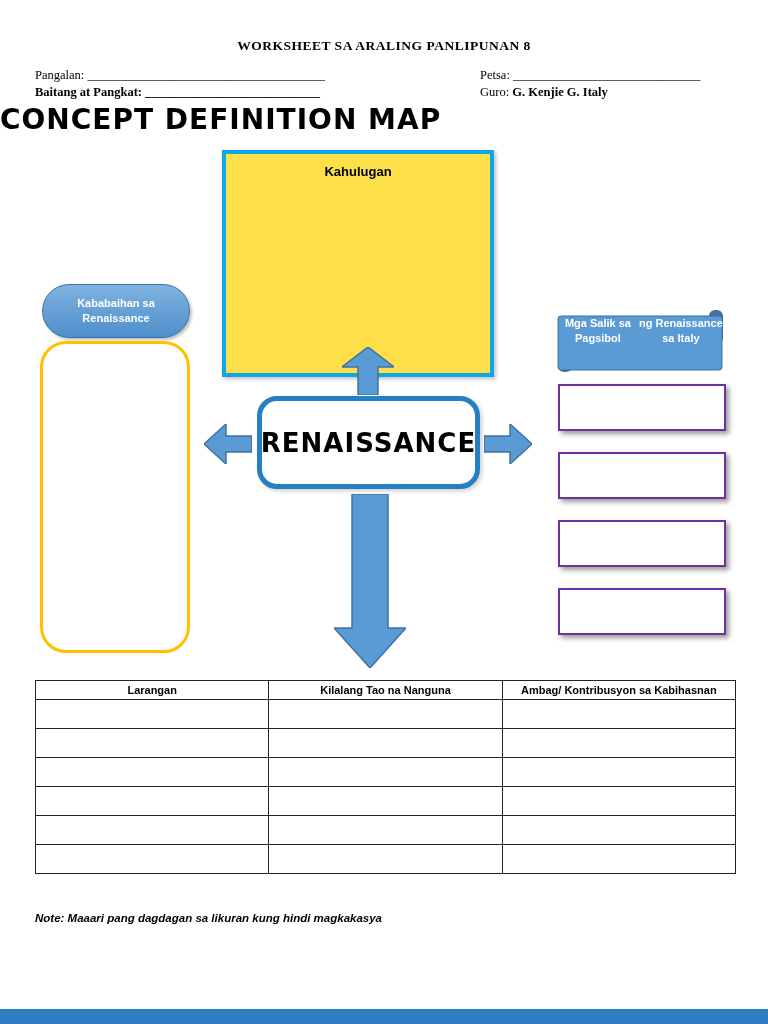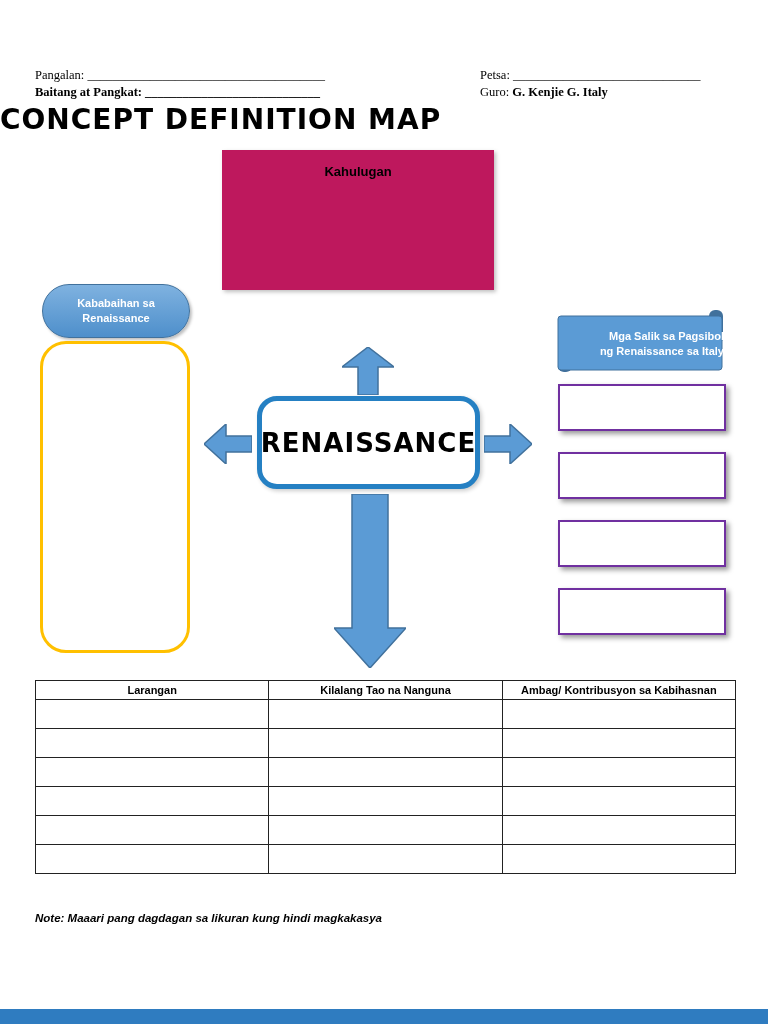--- a/index.html
+++ b/index.html
@@ -21,22 +21,22 @@
   .field-right { width:253px; }
   .lbl-bold { font-weight:bold; }
   .blank { letter-spacing:0; }
   
   .main-title {
     position:absolute; top:103px; left:0; width:100%; text-align:left;
     font-family:"DejaVu Sans", sans-serif; font-weight:900; font-size:28px; letter-spacing:1px;
   }
   
   .red-box {
-    position:absolute; left:222px; top:150px; width:272px; height:140px;
-    background:#be185d; border:4px solid #be185d; box-shadow:2px 2px 4px rgba(0,0,0,.25);
+    position:absolute; left:222px; top:150px; width:272px; height:227px;
+    background:#fde047; border:4px solid #0ea5e9; box-shadow:2px 2px 4px rgba(0,0,0,.25);
   }
   .red-box-label { margin-top:10px; text-align:center; font-weight:bold; font-size:13px; }
   .bubble {
     position:absolute; left:42px; top:284px; width:148px; height:54px; border-radius:27px;
     background:linear-gradient(180deg,#7FB2E0,#4E8FCB); border:1px solid #41719C;
     box-shadow:2px 2px 3px rgba(0,0,0,.25);
     display:flex; flex-direction:column; align-items:center; justify-content:center;
     color:#fff; font-weight:bold; font-size:11px; line-height:1.35; text-align:center;
   }
   .yellow-box {
@@ -53,22 +53,22 @@
     font-family:"DejaVu Sans", sans-serif; font-weight:900; font-size:26px; letter-spacing:1px;
   }
   .arrow { position:absolute; }
   .arrow-up    { left:342px; top:347px; }
   .arrow-left  { left:204px; top:424px; }
   .arrow-right { left:484px; top:424px; }
   .arrow-down  { left:334px; top:494px; }
   
   .banner { position:absolute; left:556px; top:308px; width:170px; height:68px; }
   .banner-text {
-    position:absolute; inset:8px 2px 4px 2px; display:flex; flex-direction:column;
-    align-items:flex-end; justify-content:center; color:#fff; font-weight:bold;
+    position:absolute; inset:8px 2px 4px 2px; display:flex; flex-direction:row;
+    align-items:flex-start; justify-content:center; color:#fff; font-weight:bold;
     font-size:11px; line-height:1.4; text-align:center;
   }
   .factor-stack {
     position:absolute; left:558px; top:384px; width:168px;
     display:flex; flex-direction:column; gap:21px;
   }
   .factor-box {
     height:47px; background:#fff; border:2px solid #7030A0;
     box-shadow:3px 3px 5px rgba(0,0,0,.4);
   }
@@ -82,20 +82,21 @@
   .note {
     position:absolute; left:35px; top:912px; font-style:italic; font-weight:600; font-size:11.5px;text-align:center;
   }
   .bottom-bar { position:absolute; left:0; top:1009px; width:768px; height:15px; background:#2F7CC0; }
 </style>
 </head>
 <body>
 
 <div class="page">
 
+  <div class="doc-header">WORKSHEET SA ARALING PANLIPUNAN 8</div>
 
   <div class="field-row row1">
     <div class="field-left">
       <span>Pangalan:</span>
       <span class="blank">______________________________________</span>
     </div>
     <div class="field-right">
       <span>Petsa:</span>
       <span class="blank">______________________________</span>
     </div>

